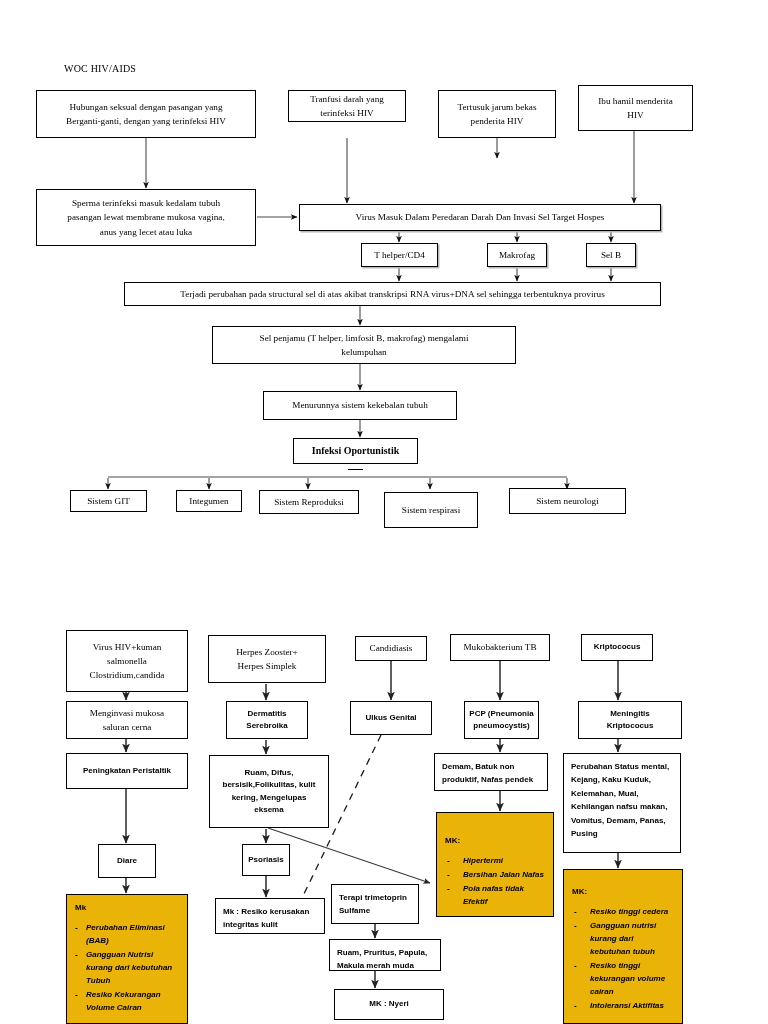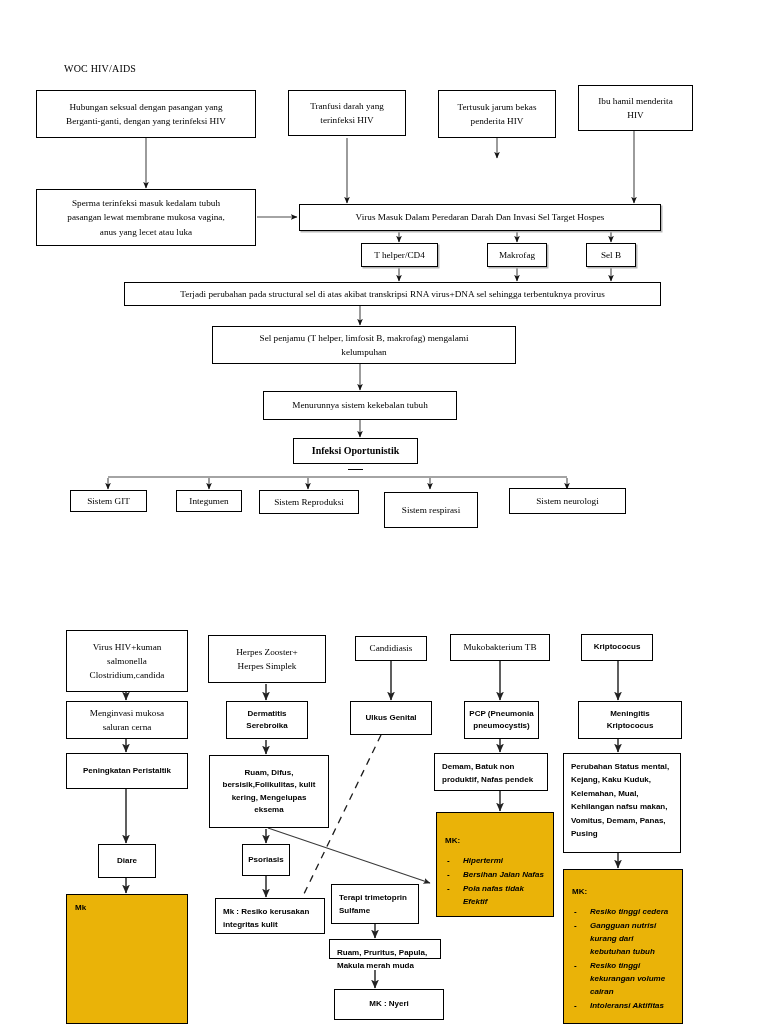--- a/index.html
+++ b/index.html
@@ -197,21 +197,21 @@
     </g>
   </svg>
 
   <div class="title" style="left:64px; top:63px;">WOC  HIV/AIDS</div>
 
   <div class="box serif" style="left:36px; top:90px; width:220px; height:48px;">
     <span style="white-space:pre-line;">Hubungan seksual dengan pasangan yang
 Berganti-ganti, dengan yang terinfeksi HIV</span>
   </div>
 
-  <div class="box serif" style="left:288px; top:90px; width:118px; height:46px;">
+  <div class="box serif" style="left:288px; top:90px; width:118px; height:32px;">
     <span style="white-space:pre-line;">Tranfusi darah yang
 terinfeksi HIV</span>
   </div>
 
   <div class="box serif" style="left:438px; top:90px; width:118px; height:48px;">
     <span style="white-space:pre-line;">Tertusuk jarum bekas
 penderita HIV</span>
   </div>
 
   <div class="box serif" style="left:578px; top:85px; width:115px; height:46px;">
@@ -286,20 +286,25 @@
 saluran cerna</span>
   </div>
   <div class="box sans" style="left:66px; top:753px; width:122px; height:36px;">
     <span>Peningkatan Peristaltik</span>
   </div>
   <div class="box sans" style="left:98px; top:844px; width:58px; height:34px;">
     <span>Diare</span>
   </div>
   <div class="listbox" style="left:66px; top:894px; width:122px; height:130px;">
     <span class="hdr">Mk</span>
+    <ul>
+      <li>Perubahan Eliminasi (BAB)</li>
+      <li>Gangguan Nutrisi kurang dari kebutuhan Tubuh</li>
+      <li>Resiko Kekurangan Volume Cairan</li>
+    </ul>
   </div>
 
   <div class="box sans-light" style="left:208px; top:635px; width:118px; height:48px;">
     <span style="white-space:pre-line;">Herpes Zooster+
 Herpes Simplek</span>
   </div>
   <div class="box sans" style="left:226px; top:701px; width:82px; height:38px;">
     <span style="white-space:pre-line;">Dermatitis
 Serebroika</span>
   </div>
@@ -321,21 +326,21 @@
     <span>Candidiasis</span>
   </div>
   <div class="box sans" style="left:350px; top:701px; width:82px; height:34px;">
     <span>Ulkus Genital</span>
   </div>
 
   <div class="para" style="left:331px; top:884px; width:88px; height:40px;">
     <span style="white-space:pre-line;">Terapi trimetoprin
 Sulfame</span>
   </div>
-  <div class="para" style="left:329px; top:939px; width:112px; height:20px;">
+  <div class="para" style="left:329px; top:939px; width:112px; height:32px;">
     <span style="white-space:pre-line;">Ruam, Pruritus, Papula,
 Makula merah muda</span>
   </div>
   <div class="box sans" style="left:334px; top:989px; width:110px; height:31px;">
     <span>MK : Nyeri</span>
   </div>
 
   <div class="box sans-light" style="left:450px; top:634px; width:100px; height:27px;">
     <span>Mukobakterium TB</span>
   </div>

